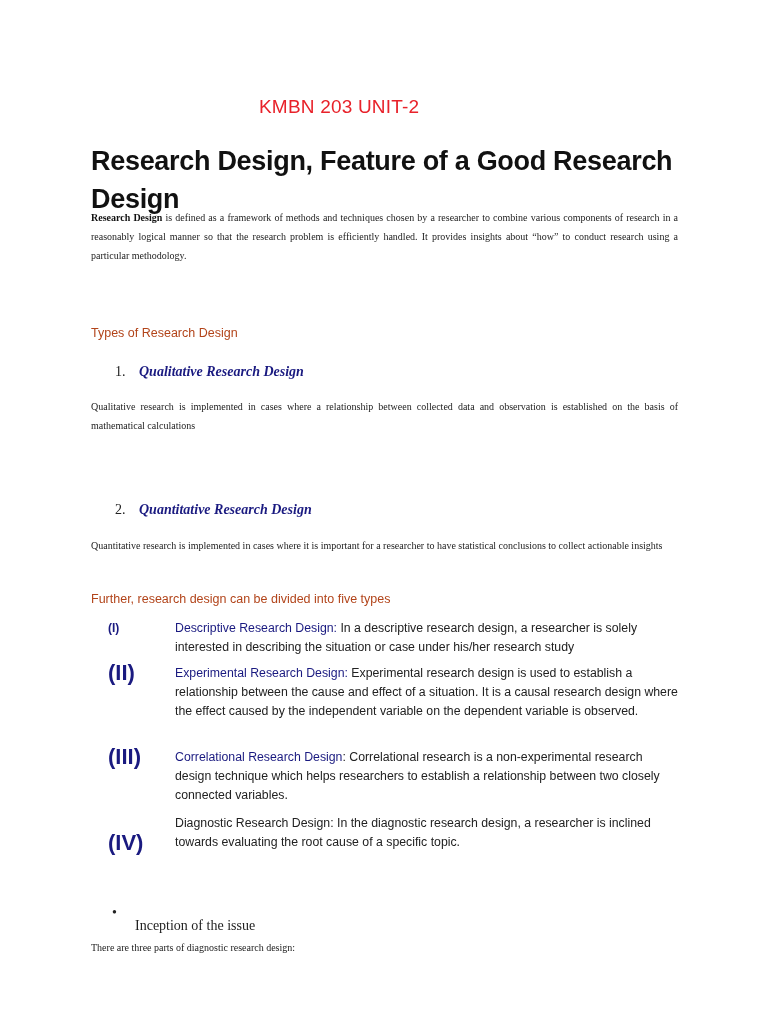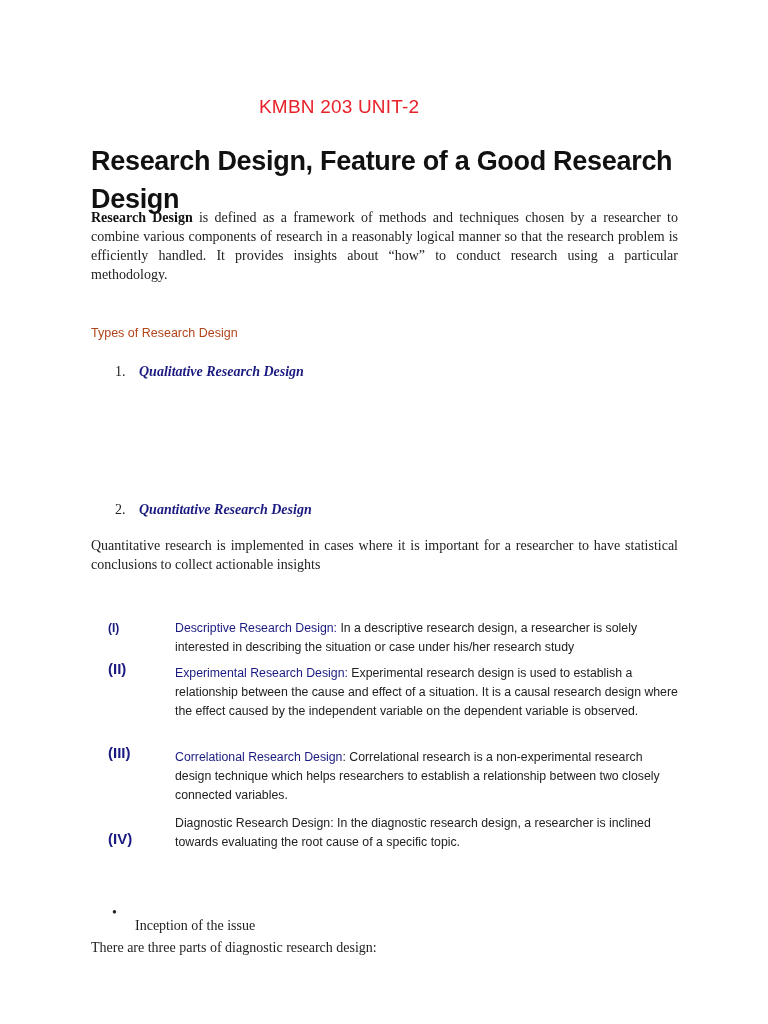--- a/index.html
+++ b/index.html
@@ -5,31 +5,31 @@
   html, body { margin:0; padding:0; background:#ffffff; }
   body { width:768px; height:1024px; position:relative; overflow:hidden; color:#222; }
   .page { position:absolute; left:0; top:0; width:768px; height:1024px; background:#fff;padding-left:23px; }
   .abs { position:absolute; }
   .sans { font-family:"Liberation Sans", "DejaVu Sans", sans-serif; }
   .serif { font-family:"Liberation Serif", "DejaVu Serif", serif; }
 
   .unit-title { left:259px; top:96px; font-size:19px; color:#e8222a; letter-spacing:0.2px; }
   .main-title { left:91px; top:142px; width:600px; font-size:27px; font-weight:bold; color:#111; line-height:38px; letter-spacing:-0.3px; }
 
-  .para { left:91px; width:587px; font-size:14px; line-height:19px; text-align:justify; color:#222; }
+  .para { left:91px; width:587px; font-size:10px; line-height:19px; text-align:justify; color:#222; }
   .para b { color:#111; }
 
   .orange-heading { left:91px; font-size:12.5px; color:#b2441a; }
   .num-item { font-size:14px; color:#222; }
   .num-item .num { position:absolute; left:0; top:0; }
   .num-item .label { position:absolute; left:24px; top:0; white-space:nowrap; font-weight:bold; color:#1a1a80;font-style:italic; }
 
   .roman { left:108px; color:#1a1a80; font-weight:bold; }
   .roman.small { font-size:12px; }
-  .roman.big { font-size:15px; }
+  .roman.big { font-size:22px; }
   .type-text { left:175px; width:505px; font-size:12.3px; line-height:19.2px; color:#222; }
   .type-text .term { color:#1a1a80;text-align:center; }
 
   .bullet-row { left:112px; font-size:14px; color:#222; }
   .bullet-row .dot { position:absolute; left:0; top:-1px; }
   .bullet-row .txt { position:absolute; left:23px; top:12px; white-space:nowrap; }
 </style>
 </head>
 <body>
 
@@ -42,27 +42,29 @@
   <div class="abs serif para" style="top:208px;">
     <b>Research Design</b><span> is defined as a framework of methods and techniques chosen by a researcher to combine various components of research in a reasonably logical manner so that the research problem is efficiently handled. It provides insights about “how” to conduct research using a particular methodology.</span>
   </div>
 
   <div class="abs sans orange-heading" style="top:326px;">Types of Research Design</div>
 
   <div class="abs serif num-item" style="left:115px; top:364px; width:400px; height:20px;">
     <span class="num">1.</span>
     <span class="label">Qualitative Research Design</span>
   </div>
+  <div class="abs serif para" style="top:397px;">Qualitative research is implemented in cases where a relationship between collected data and observation is established on the basis of mathematical calculations</div>
 
   <div class="abs serif num-item" style="left:115px; top:502px; width:400px; height:20px;">
     <span class="num">2.</span>
     <span class="label">Quantitative Research Design</span>
   </div>
   <div class="abs serif para" style="top:536px;">Quantitative research is implemented in cases where it is important for a researcher to have statistical conclusions to collect actionable insights</div>
 
+  <div class="abs sans orange-heading" style="top:592px;">Further, research design can be divided into five types</div>
 
   <div class="abs sans roman small" style="top:621px;">(I)</div>
   <div class="abs sans type-text" style="top:619px;">
     <span class="term">Descriptive Research Design:</span><span> In a descriptive research design, a researcher is solely interested in describing the situation or case under his/her research study</span>
   </div>
 
   <div class="abs sans roman big" style="top:660px;">(II)</div>
   <div class="abs sans type-text" style="top:664px;">
     <span class="term">Experimental Research Design:</span><span> Experimental research design is used to establish a relationship between the cause and effect of a situation. It is a causal research design where the effect caused by the independent variable on the dependent variable is observed.</span>
   </div>

